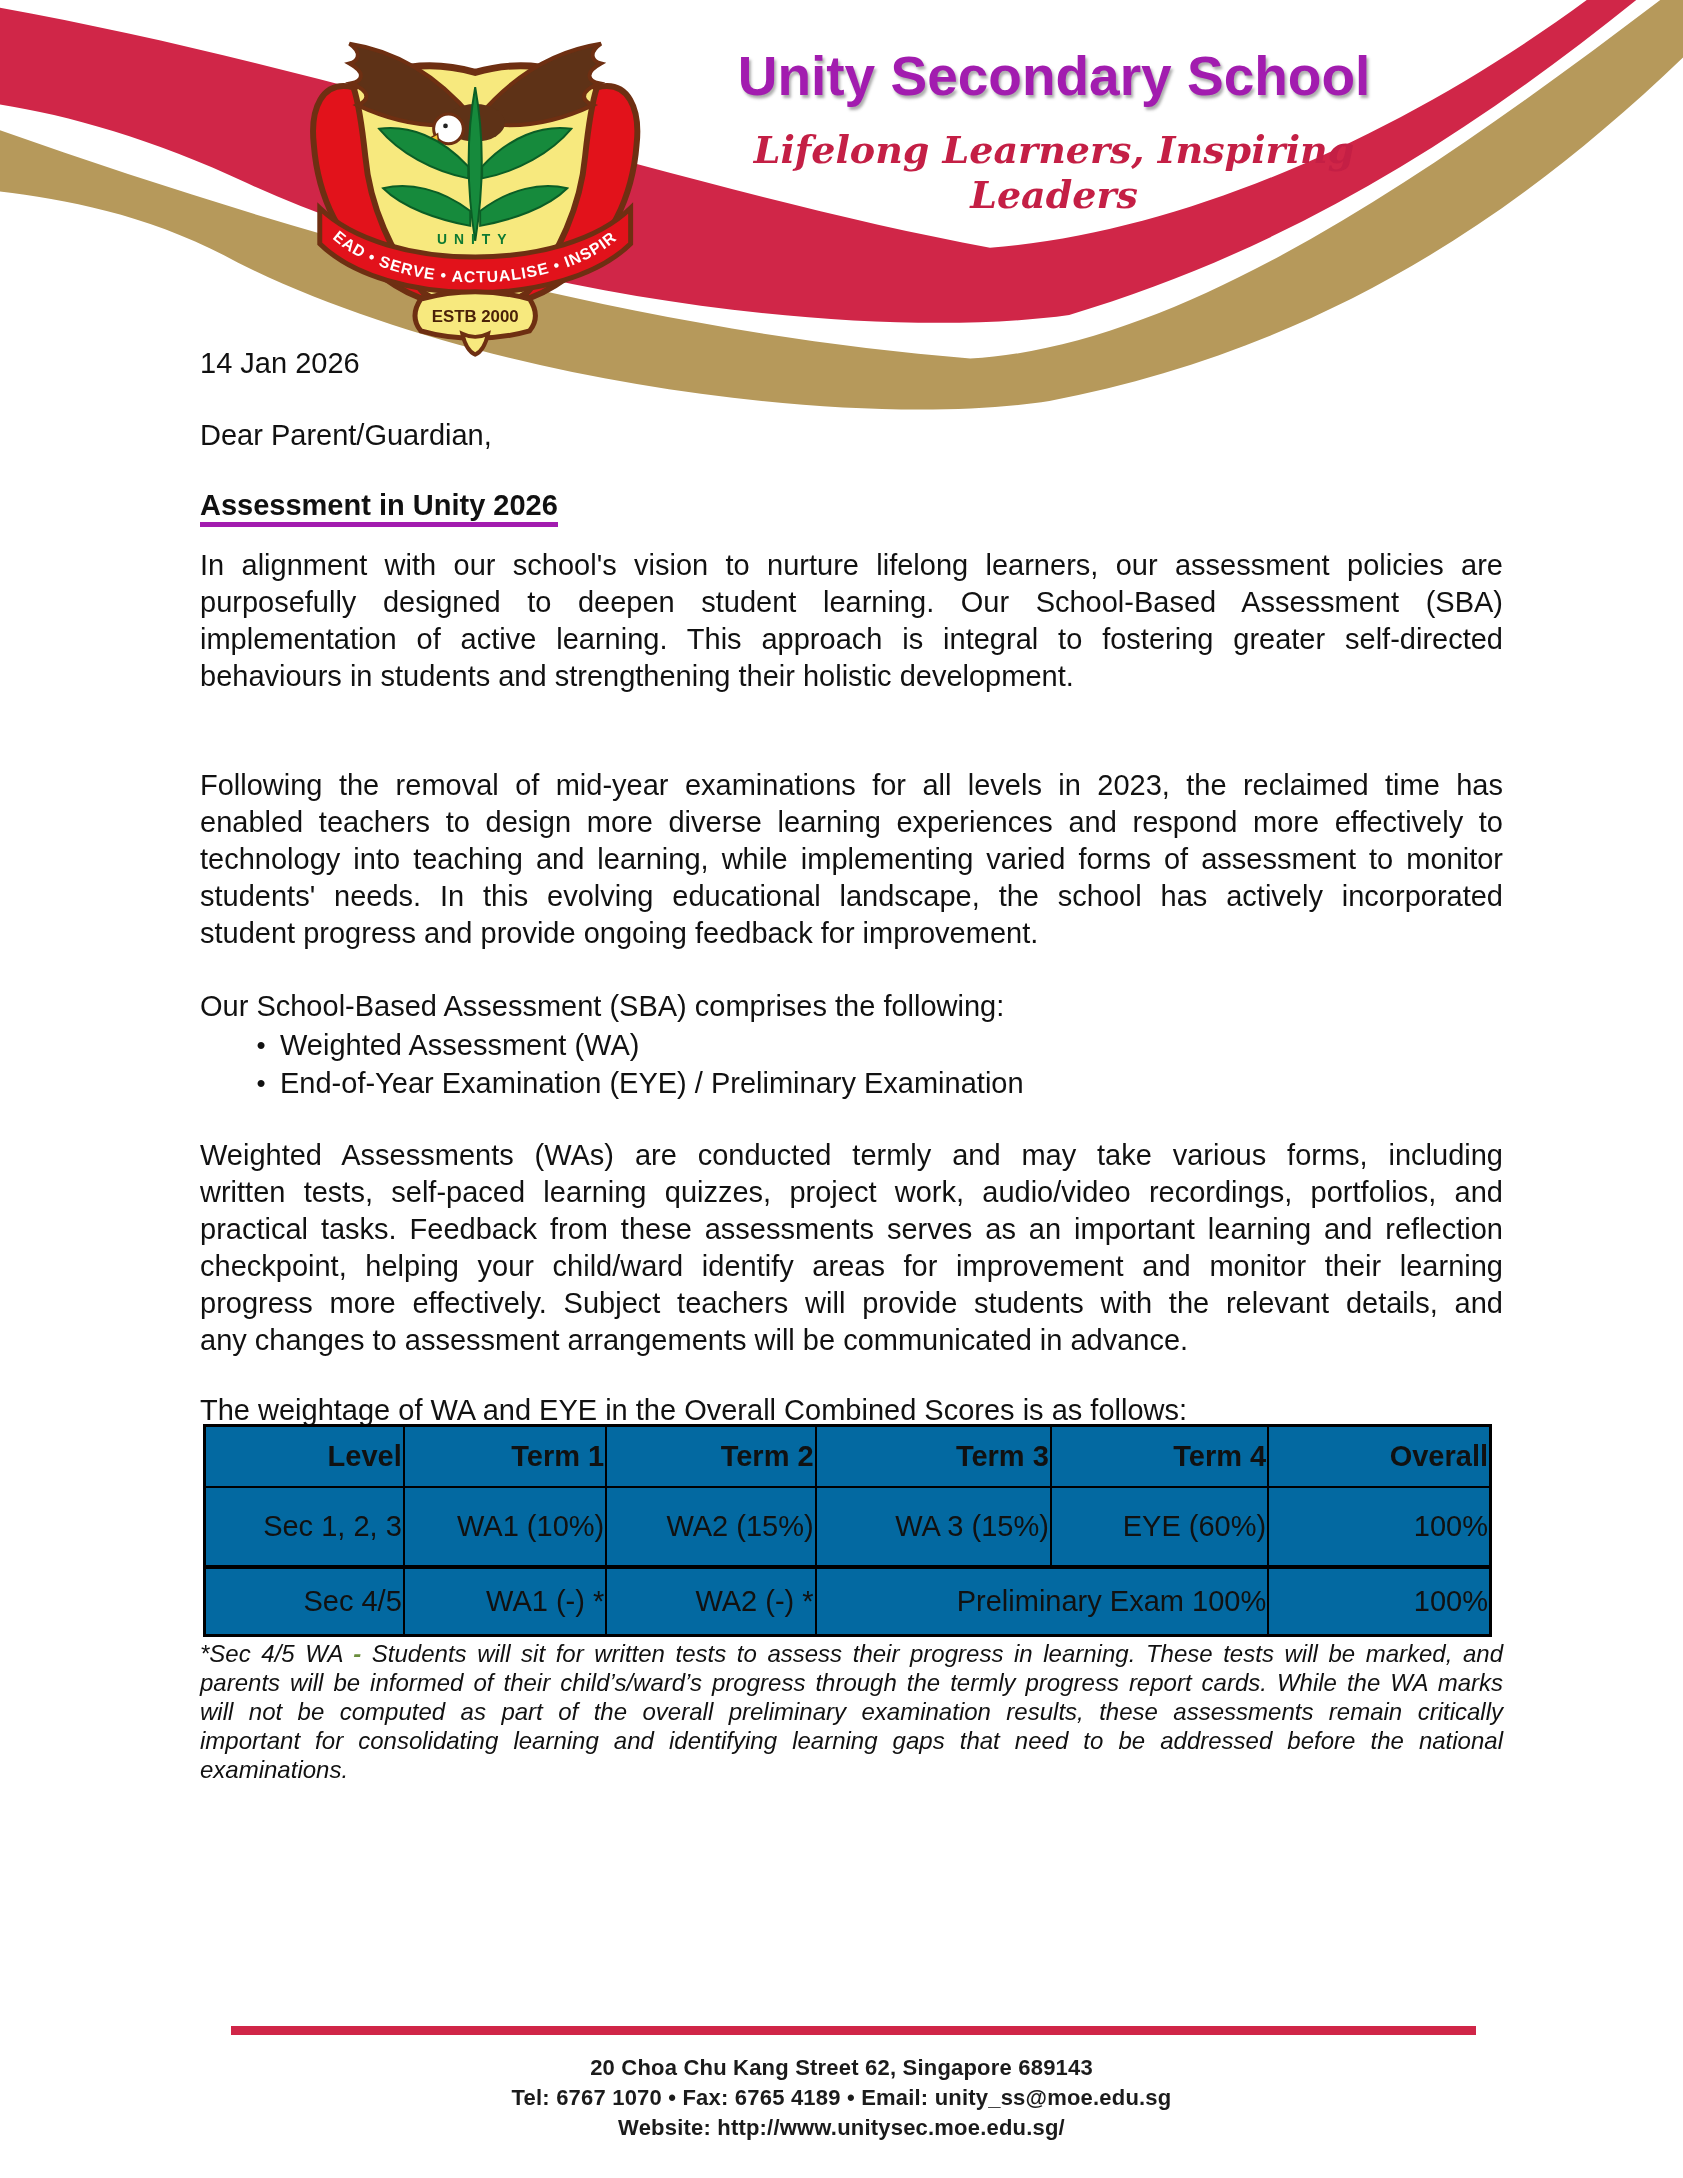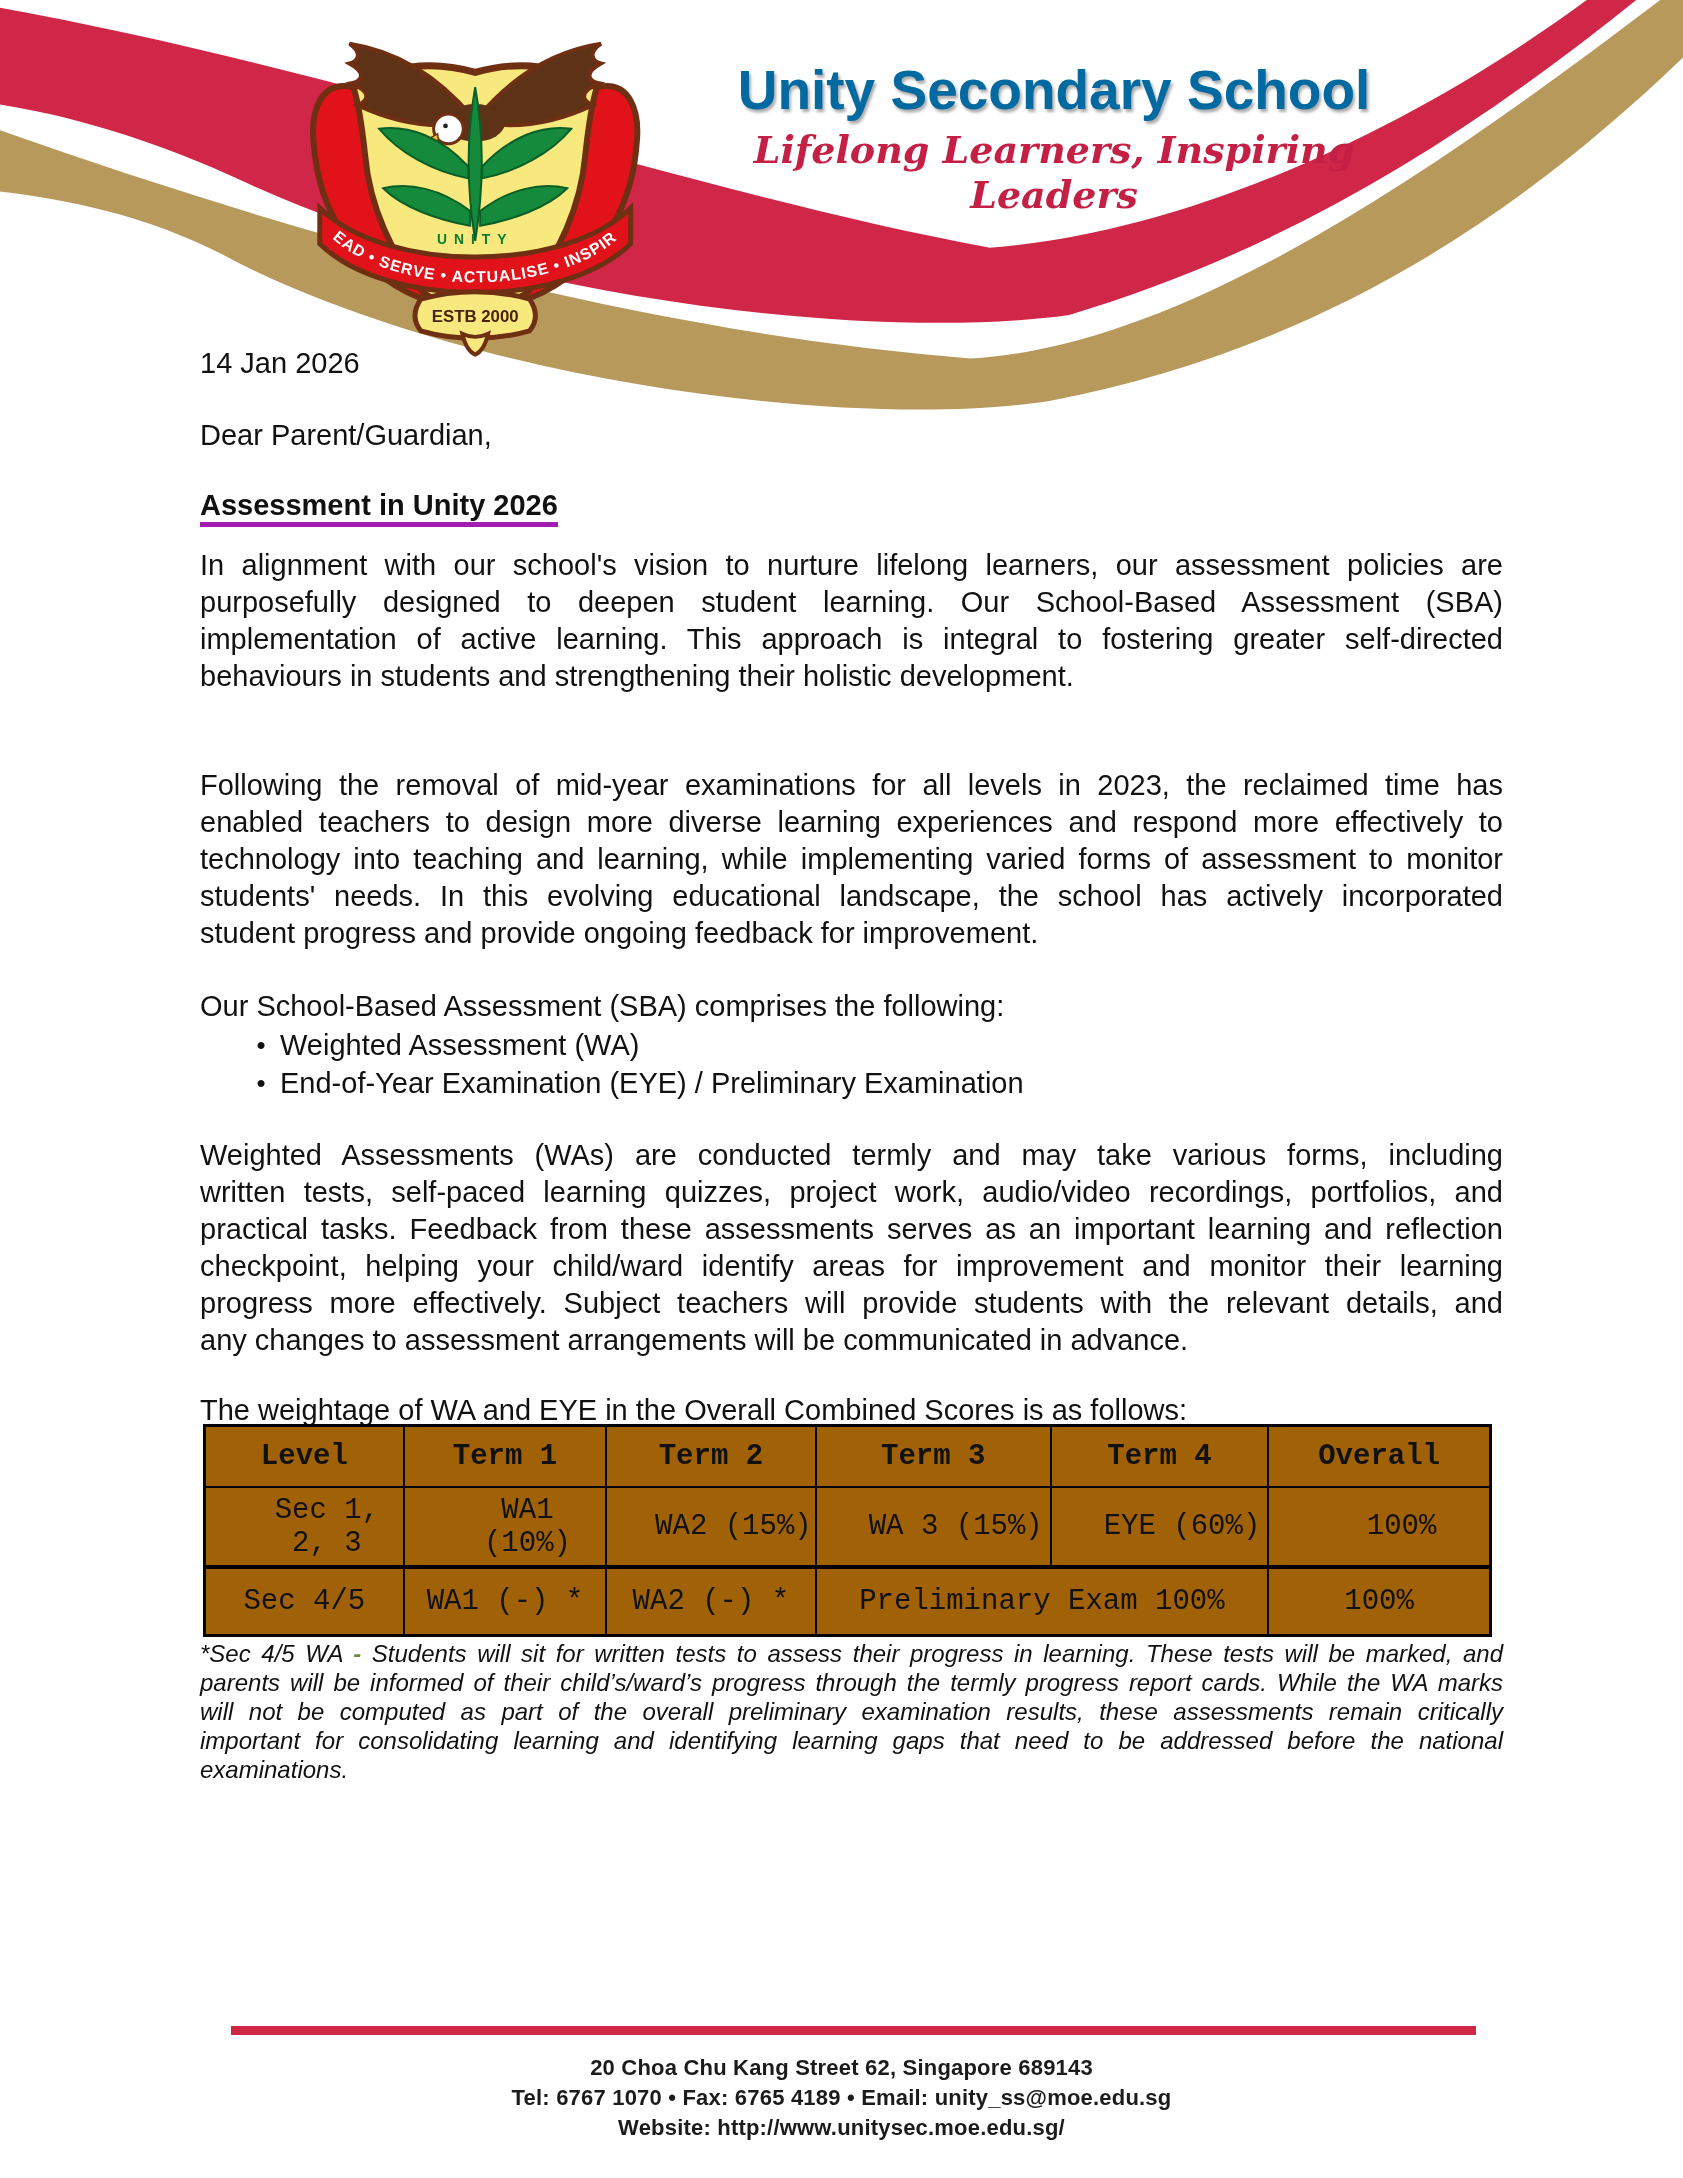--- a/index.html
+++ b/index.html
@@ -7,23 +7,23 @@
     position:relative;
     width:1683px;height:2178px;
     background:#ffffff;
     overflow:hidden;
     font-family:"Liberation Sans", sans-serif;
     color:#111;
   }
   
   .header-svg{position:absolute;top:0;left:0;}
   .school-title{
-    position:absolute;left:673px;top:58px;width:762px;
+    position:absolute;left:673px;top:44px;width:762px;
     text-align:center;
-    font-size:55px;font-weight:800;letter-spacing:0px;color:#0369a1;
+    font-size:55px;font-weight:800;letter-spacing:0px;color:#a21caf;
     text-shadow:2px 3px 3px rgba(70,70,70,.45);
     font-family:"Liberation Sans", sans-serif;
   }
   .school-tagline{
     position:absolute;left:673px;top:127px;width:762px;
     text-align:center;
     font-family:"DejaVu Serif", serif;
     font-style:italic;font-weight:bold;
     font-size:38px;color:#C41F45;
   }
@@ -42,23 +42,22 @@
   .bullet-row{display:flex;align-items:flex-start;margin-left:42px;line-height:38px;}
   .bullet-dot{width:38px;text-align:center;font-size:26px;}
   .para4{top:1137px;}
   .weightage-intro{top:1392px;}
   
   .wtable{
     position:absolute;top:1424px;left:203px;width:1289px;
     border-collapse:collapse;font-size:29px;
   }
   .wtable th,.wtable td{
-    border:2px solid #000;text-align:center;vertical-align:middle;
-    background:#a16207;
-    font-family:Liberation Mono, monospace;
+    border:2px solid #000;text-align:right;vertical-align:middle;
+    background:#0369a1;
   }
   .wtable th{height:57px;font-weight:bold;}
   .wtable tr.r1 td{height:75px;padding-left:46px;}
   .wtable tr.r2 td{height:63px;border-top:4px solid #000;}
   .wtable{border:3px solid #000;outline:1px solid #000;outline-offset:-1px;}
   
   .footnote{
     top:1639px;font-style:italic;font-size:24px;line-height:29px;color:#111;
   }
   .green-dash{font-weight:bold;}

